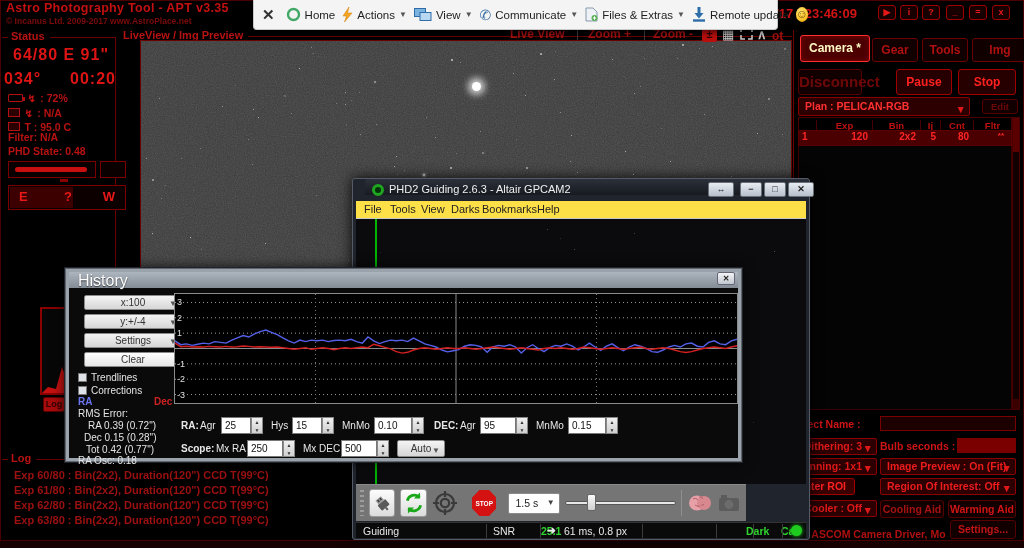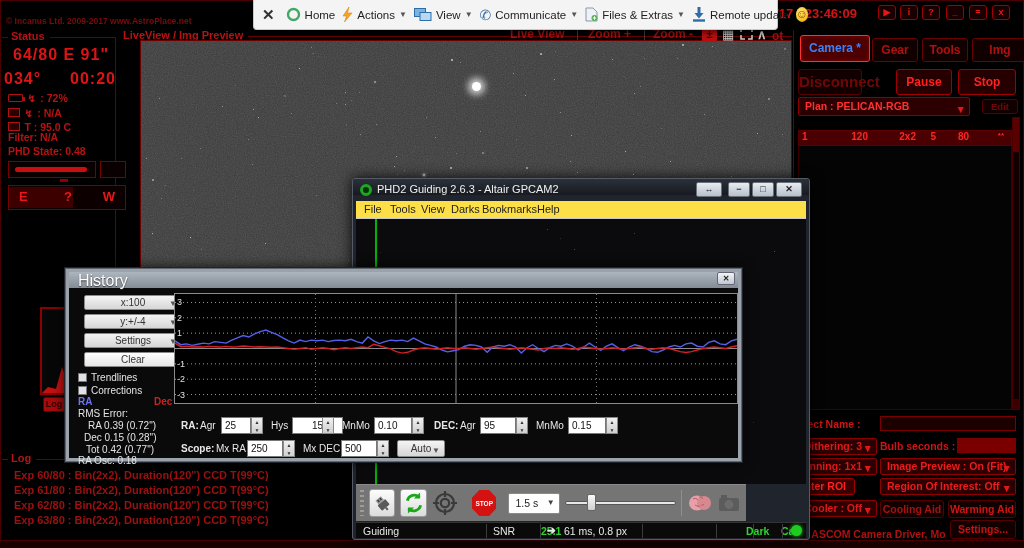--- a/index.html
+++ b/index.html
@@ -42,21 +42,21 @@
              box-shadow:0 0 7px 4px rgba(255,255,255,.75);}
   .pv-txt{top:27px;font-size:12px;font-weight:bold;color:#a31010;}
   .pv-sep{top:28px;width:1px;height:12px;background:#3a3a3a;}
   .pv-ico-box{top:27px;width:15px;height:15px;background:#b80e0e;border-radius:2px;color:#2c0000;
               font-weight:bold;font-size:11px;text-align:center;line-height:14px;}
   .pv-ico{top:27px;color:#c9c9c9;font-size:13px;line-height:15px;}
 
   
   .tab{border:1px solid #6a0000;border-radius:3px;background:#100000;color:#b01010;
        font-weight:bold;font-size:12px;text-align:center;}
-  .tab.active{background:#4c0000;border-color:#ff3030;color:#3b82f6;box-shadow:0 0 5px #800000 inset;}
+  .tab.active{background:#4c0000;border-color:#ff3030;color:#fef9c3;box-shadow:0 0 5px #800000 inset;}
   .rbtn{border:1px solid #a00000;border-radius:3px;background:#260000;color:#ff2020;
         font-weight:bold;font-size:12px;text-align:center;}
   .rbtn.dim{border-color:#560000;color:#6e0808;background:#120000;}
   .rdd{border:1px solid #8b0000;border-radius:2px;background:#2c0000;color:#e01818;
        font-weight:bold;font-size:10.5px;padding:0 14px 0 6px;position:absolute;overflow:hidden;white-space:nowrap;}
   .rdd .caret{position:absolute;right:3px;top:0;color:#e01818;}
   .rlabel{font-size:10.5px;font-weight:bold;color:#cf1414;white-space:nowrap;}
   .rinput{border:1px solid #7a0000;background:#1c0000;position:absolute;}
   .tbl-cell{display:inline-block;border-right:1px solid #4a0000;height:100%;
             font-size:9.5px;font-weight:bold;color:#c01010;text-align:center;overflow:hidden;}
@@ -72,21 +72,21 @@
                 padding:0 8px;gap:7px;box-shadow:0 2px 6px rgba(0,0,0,.6);}
   .tb-item{display:flex;align-items:center;gap:4px;font-size:11.5px;color:#1e1e1e;white-space:nowrap;}
   .tb-caret{font-size:8px;color:#555;}
   .tb-x{font-size:15px;color:#333;font-weight:bold;margin-right:4px;}
   .smiley{width:15px;height:15px;border-radius:50%;background:radial-gradient(circle at 35% 30%,#ffe169,#f3ae06);
           color:#7a5200;font-size:12px;line-height:15px;text-align:center;font-weight:bold;}
 
   
   #phd2-window{left:352px;top:178px;width:458px;height:362px;background:#20242c;border:1px solid #555b66;
                border-radius:3px;z-index:20;box-shadow:0 0 14px rgba(0,0,0,.9);}
-  .phd-titlebar{position:absolute;left:0;top:0;right:0;height:16px;
+  .phd-titlebar{position:absolute;left:12px;top:0;right:0;height:16px;
                 background:linear-gradient(#2b303a,#171a20);border-radius:3px 3px 0 0;}
   .phd-title{position:absolute;left:24px;top:4px;font-size:11px;color:#f0f0f0;}
   .phd-ico{position:absolute;left:7px;top:5px;width:12px;height:12px;border-radius:50%;
            border:3px solid #1fa51f;background:#04330a;}
   .cap-btn{position:absolute;top:3px;height:15px;background:linear-gradient(#e8ecf2,#b8c0cc);
            border:1px solid #6a7078;border-radius:2px;color:#222;font-size:9px;font-weight:bold;
            text-align:center;line-height:13px;}
   .phd-menubar{position:absolute;left:3px;top:22px;right:3px;height:18px;background:#fde047;
                border-bottom:1px solid #c8c8c8;}
   .menu-item{position:absolute;top:2px;font-size:11px;color:#222;}
@@ -137,20 +137,21 @@
   .hinput{background:#fff;border:1px solid #777;font-size:10px;color:#111;padding:2px 3px 0 3px;height:17px;position:absolute;}
   .spin{position:absolute;width:12px;height:17px;background:linear-gradient(#f0f0f0,#d0d0d0);border:1px solid #888;
         font-size:5px;color:#333;text-align:center;line-height:8px;}
 </style>
 </head>
 <body>
 
 <div id="screen">
   <div id="apt-frame"></div>
 
+  <div class="abs apt-title nowrap">Astro Photography Tool  -  APT v3.35</div>
   <div class="abs apt-subtitle nowrap">© Incanus Ltd. 2009-2017  www.AstroPlace.net</div>
   <div class="abs apt-clock nowrap">0/17 - 23:46:09</div>
   <div class="abs win-btn" style="left:878px">▶</div>
   <div class="abs win-btn" style="left:900px">i</div>
   <div class="abs win-btn" style="left:922px">?</div>
   <div class="abs win-btn" style="left:946px">_</div>
   <div class="abs win-btn" style="left:969px">=</div>
   <div class="abs win-btn" style="left:992px">x</div>
 
   <div class="abs grp-label" style="left:8px;top:30px">Status</div>
@@ -425,20 +426,23 @@
   <div class="abs rbtn dim" style="left:798px;top:69px;width:64px;height:26px;line-height:24px;font-size:15px">Disconnect</div>
   <div class="abs rbtn" style="left:896px;top:69px;width:56px;height:26px;line-height:24px">Pause</div>
   <div class="abs rbtn" style="left:958px;top:69px;width:58px;height:26px;line-height:24px">Stop</div>
 
   <div class="rdd" style="left:798px;top:97px;width:172px;height:19px;line-height:17px;color:#ff3030">
     <span>Plan : PELICAN-RGB</span>
     <span class="caret" style="top:3px">▼</span>
   </div>
   <div class="abs rbtn dim" style="left:982px;top:99px;width:36px;height:15px;line-height:13px;font-size:9.5px">Edit</div>
 
+  <div class="abs" style="left:798px;top:117px;width:214px;height:13px;border:1px solid #4a0000;border-bottom:none">
+    <span class="tbl-cell" style="width:18px"></span><span class="tbl-cell" style="width:56px">Exp</span><span class="tbl-cell" style="width:48px">Bin</span><span class="tbl-cell" style="width:20px">Ij</span><span class="tbl-cell" style="width:33px">Cnt</span><span class="tbl-cell" style="width:37px;border-right:none">Fltr</span>
+  </div>
   <div class="abs" style="left:798px;top:130px;width:214px;height:16px;background:#4a0000;border:1px solid #5a0000">
     <span class="tbl-cellv" style="width:18px;text-align:left;padding-left:3px">1</span><span class="tbl-cellv" style="width:56px">120</span><span class="tbl-cellv" style="width:48px">2x2</span><span class="tbl-cellv" style="width:20px">5</span><span class="tbl-cellv" style="width:33px">80</span><span class="tbl-cellv" style="width:35px;font-size:8px">**</span>
   </div>
   <div class="abs" style="left:798px;top:146px;width:214px;height:264px;background:#040404;border:1px solid #3c0000;border-top:none"></div>
   <div class="abs" style="left:1012px;top:117px;width:8px;height:293px;background:#120000;border:1px solid #4a0000">
     <div style="position:absolute;left:0;top:0;width:100%;height:34px;background:#5a0000"></div>
     <div style="position:absolute;left:0;bottom:0;width:100%;height:10px;background:#3a0000"></div>
   </div>
 
   <div class="abs rlabel" style="left:790px;top:418px">Object Name :</div>
@@ -670,21 +674,21 @@
           <span class="ytick" style="top: 80.2042px;">-2</span>
           <span class="ytick" style="top: 95.5563px;">-3</span>
         </div>
     </div>
 
     <span class="abs hctrl-label b" style="left:115px;top:151px">RA:</span>
     <span class="abs hctrl-label" style="left:134px;top:151px">Agr</span>
     <span class="hinput" style="left:155px;top:148px;width:30px;">25</span>
     <span class="spin" style="left:185px;top:148px">▲<br>▼</span>
     <span class="abs hctrl-label" style="left:205px;top:151px">Hys</span>
-    <span class="hinput" style="left:226px;top:148px;width:51px;text-align:center">15</span>
+    <span class="hinput" style="left:226px;top:148px;width:30px;text-align:left">15</span>
     <span class="spin" style="left:256px;top:148px">▲<br>▼</span>
     <span class="abs hctrl-label" style="left:276px;top:151px">MnMo</span>
     <span class="hinput" style="left:308px;top:148px;width:38px">0.10</span>
     <span class="spin" style="left:346px;top:148px">▲<br>▼</span>
     <span class="abs hctrl-label b" style="left:368px;top:151px">DEC:</span>
     <span class="abs hctrl-label" style="left:394px;top:151px">Agr</span>
     <span class="hinput" style="left:414px;top:148px;width:36px">95</span>
     <span class="spin" style="left:450px;top:148px">▲<br>▼</span>
     <span class="abs hctrl-label" style="left:470px;top:151px">MnMo</span>
     <span class="hinput" style="left:502px;top:148px;width:38px">0.15</span>

